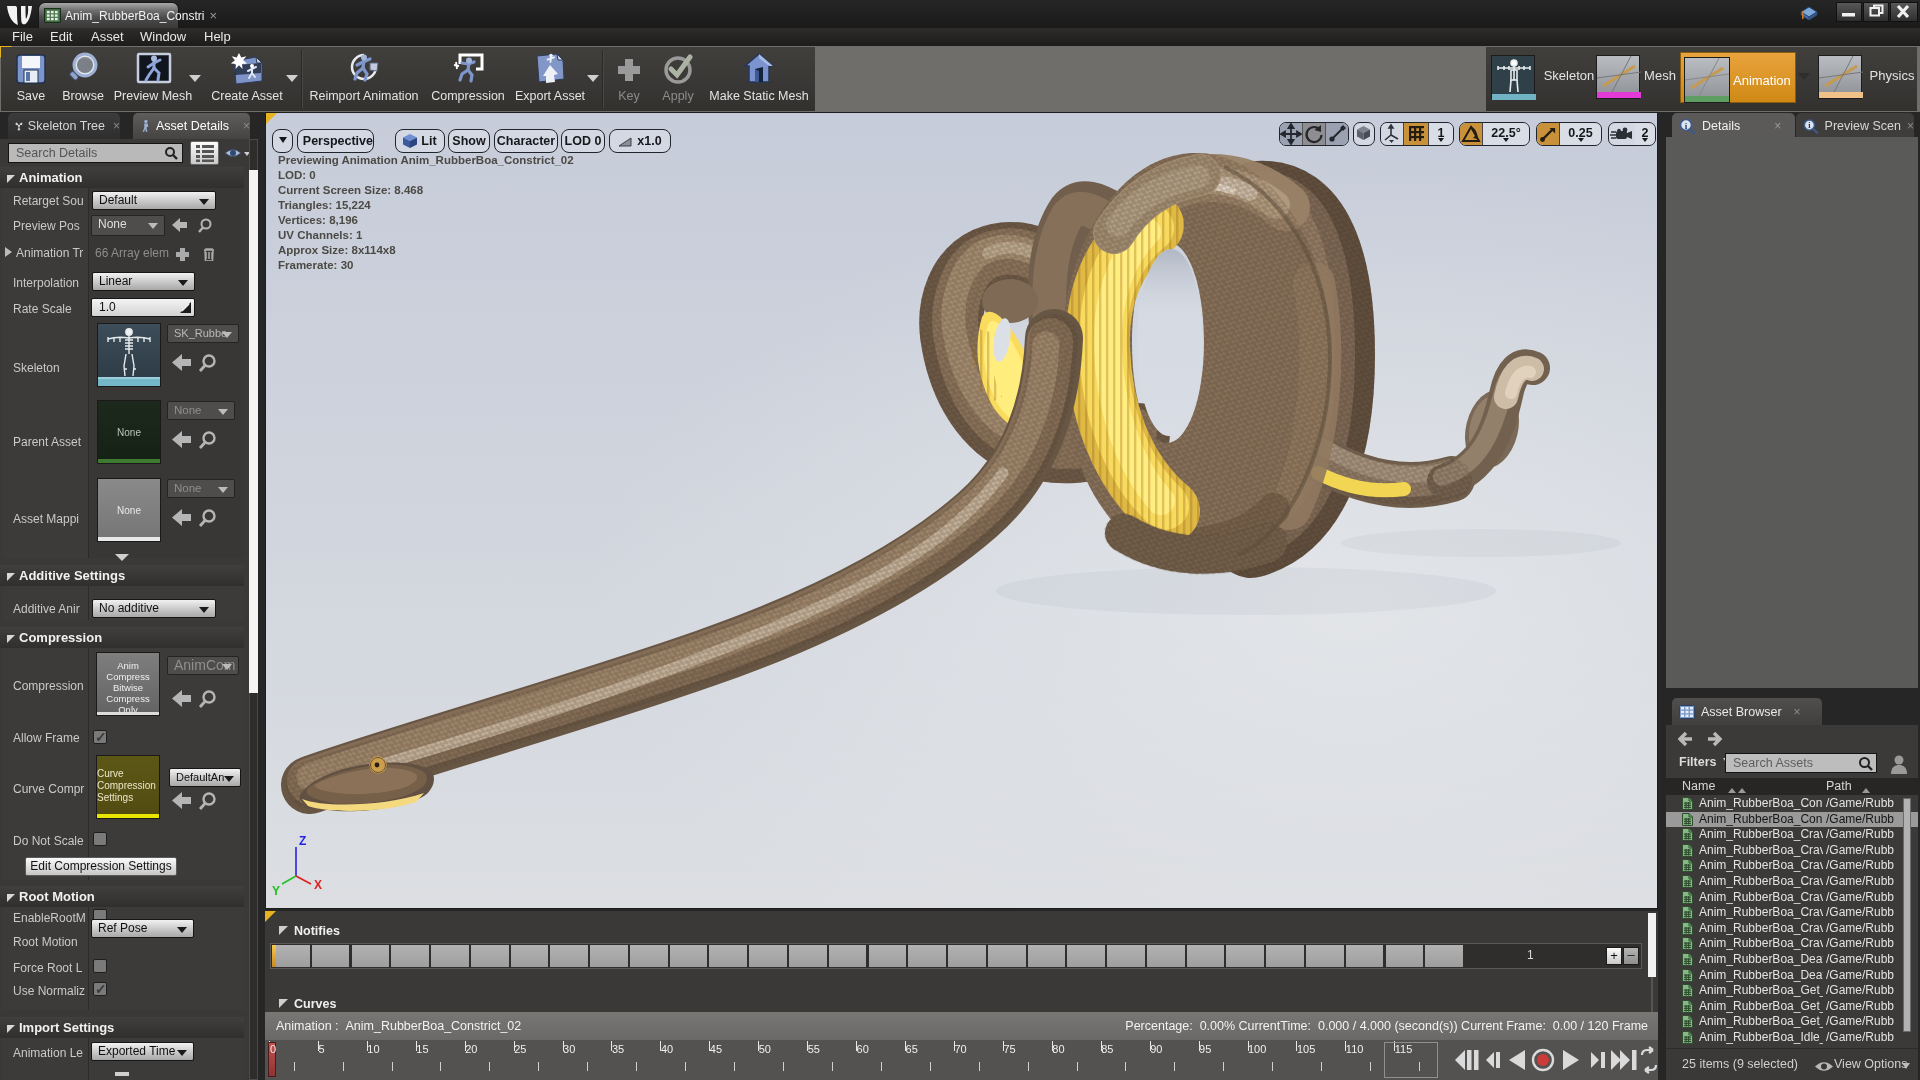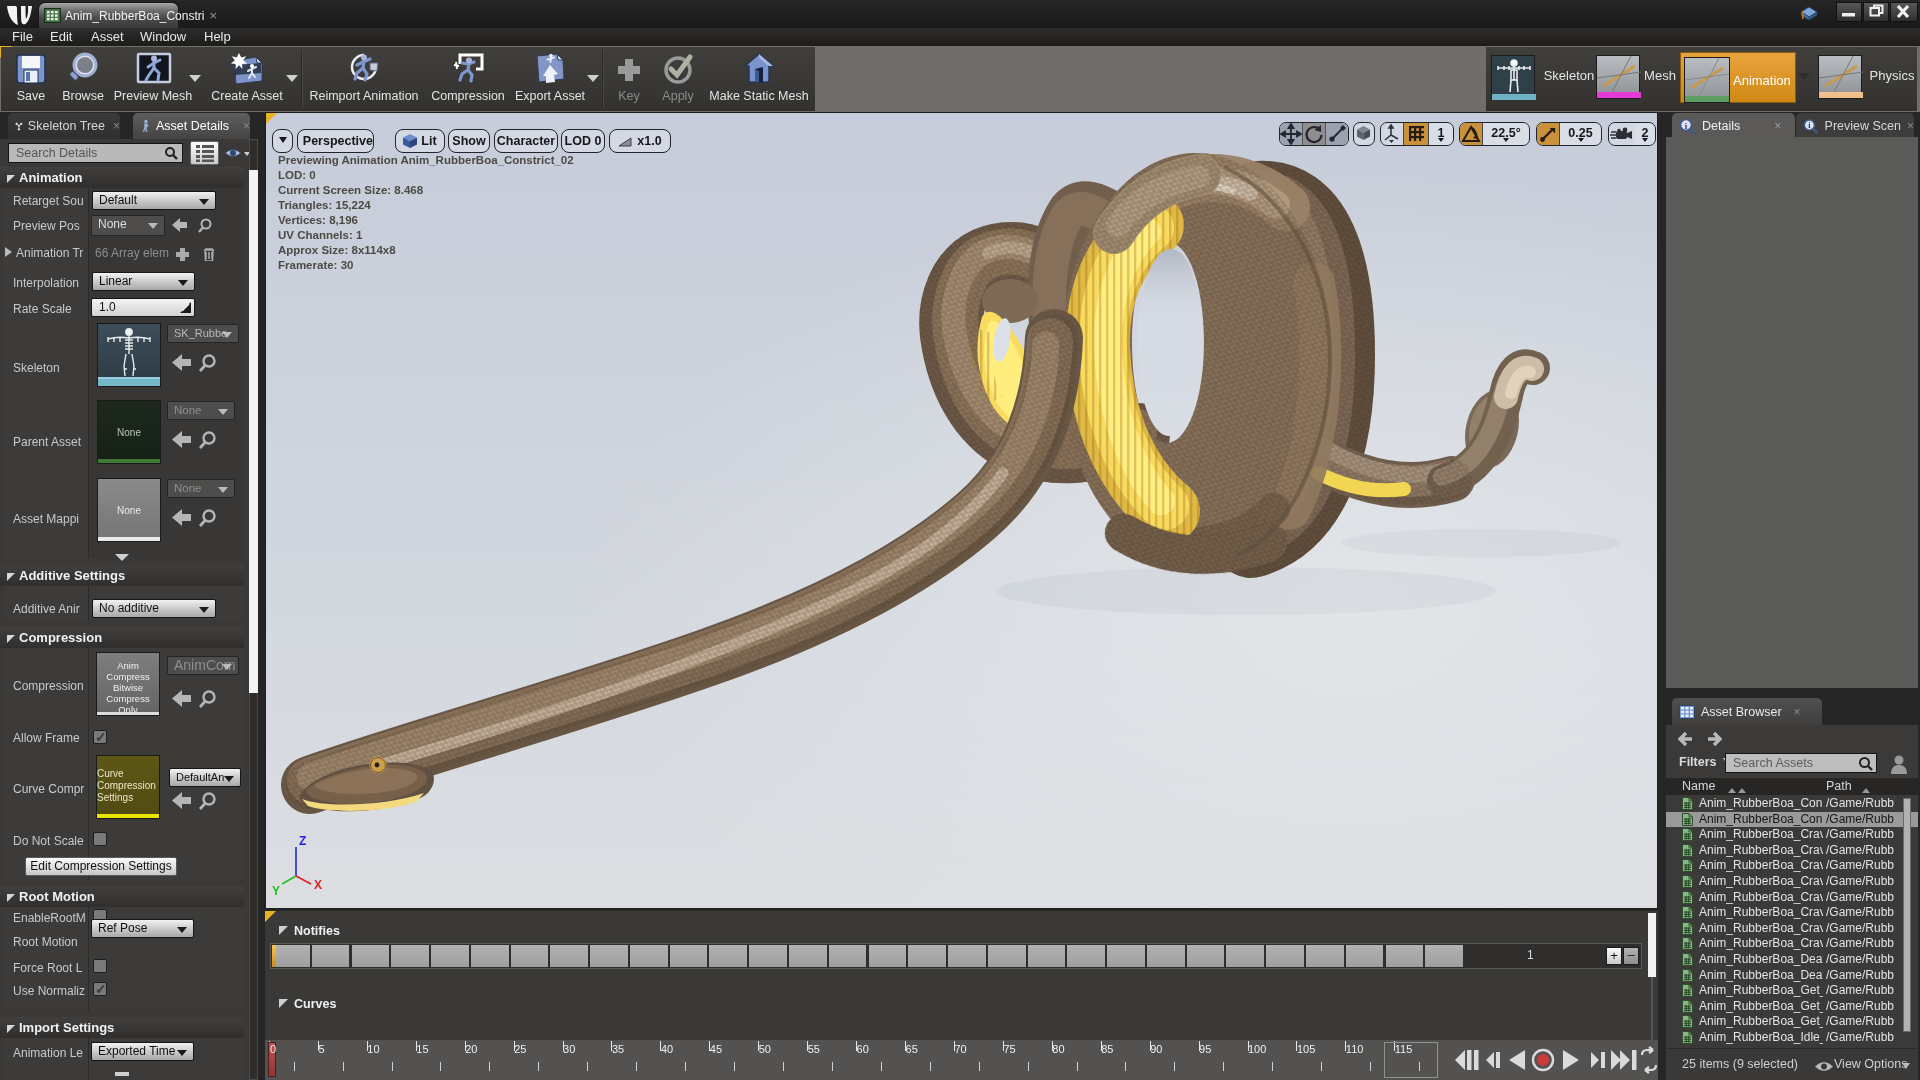--- a/index.html
+++ b/index.html
@@ -712,20 +712,24 @@
         <div style="position:absolute;left:1153.3300000000002px;top:0;width:37.7px;height:22px;background:linear-gradient(#b2b2b2,#9e9e9e)"></div>
       </div>
     <div class="abs" style="left:7px;top:34px;width:4px;height:22px;background:linear-gradient(#f8c94a,#c98a1e)"></div>
     <div class="abs" style="left:1262px;top:37px;color:#dcdcdc;font-size:12px">1</div>
     <div class="abs" style="left:1341px;top:36px;width:16px;height:18px;background:linear-gradient(#fbfbfb,#cacaca);border:1px solid #1a1a1a;color:#111;font-size:13px;text-align:center;line-height:16px">+</div>
     <div class="abs" style="left:1358px;top:36px;width:16px;height:18px;background:linear-gradient(#b4b4b4,#8e8e8e);border:1px solid #1a1a1a;color:#222;font-size:13px;text-align:center;line-height:14px">–</div>
     <div class="abs" style="left:1383px;top:2px;width:8px;height:64px;background:#f2f2f2"></div>
     <div class="abs" style="left:1386px;top:66px;width:2px;height:100px;background:#555"></div>
     <div class="abs" style="left:14px;top:86px;color:#efefef;font-size:12.5px;font-weight:bold">
       <span style="display:inline-block;width:0;height:0;border-left:9px solid #cfcfcf;border-bottom:9px solid transparent;margin-right:6px"></span>Curves</div>
+    <div class="abs" style="left:0;top:101px;width:1393px;height:28px;background:linear-gradient(#787774,#6a6967)">
+      <span class="abs" style="left:11px;top:7px;color:#f2f2f2;font-size:12.5px">Animation :&nbsp;&nbsp;Anim_RubberBoa_Constrict_02</span>
+      <span class="abs" style="right:10px;top:7px;color:#f2f2f2;font-size:12.5px">Percentage:&nbsp; 0.00% CurrentTime:&nbsp; 0.000 / 4.000 (second(s)) Current Frame:&nbsp; 0.00 / 120 Frame</span>
+    </div>
     <div class="abs" style="left:0;top:129px;width:1393px;height:40px;background:#535250"></div>
     <svg class="abs" style="left:0;top:129px" width="1393" height="40" viewBox="0 0 1393 40"></svg>
     <div id="ruler" class="abs" style="left:0;top:129px;width:1178px;height:40px;overflow:hidden">
         <div style="position:absolute;left:4.5px;top:3px;color:#f0f0f0;font-size:11px">0</div>
         <div style="position:absolute;left:4px;top:1px;width:1px;height:10px;background:#e8e8e8"></div>
         <div style="position:absolute;left:28.7px;top:22px;width:1px;height:9px;background:#d0d0d0"></div>
         <div style="position:absolute;left:53.425px;top:3px;color:#f0f0f0;font-size:11px">5</div>
         <div style="position:absolute;left:52.925px;top:1px;width:1px;height:10px;background:#e8e8e8"></div>
         <div style="position:absolute;left:77.625px;top:22px;width:1px;height:9px;background:#d0d0d0"></div>
         <div style="position:absolute;left:102.35px;top:3px;color:#f0f0f0;font-size:11px">10</div>

